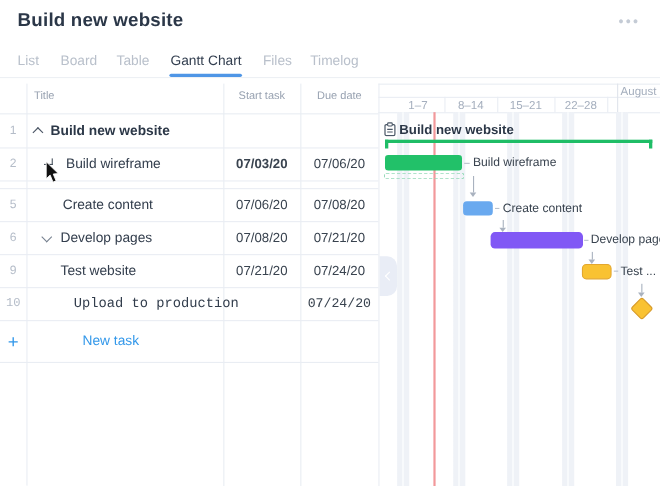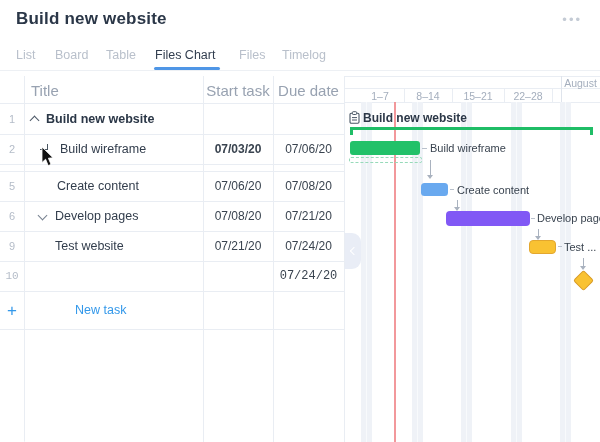--- a/index.html
+++ b/index.html
@@ -12,21 +12,21 @@
   .tabs{left:16px;top:48px;display:flex;column-gap:0;}
   .tab{font-size:12.5px;color:#b9c0cb;cursor:pointer;white-space:nowrap;}
   .tab.active{color:#323e4f;} 
   .tabs .tab{position:absolute;top:0;}
   .tab-underline{left:154px;top:67px;width:66px;height:3px;background:#4f96e6;border-radius:2px;}
   .tabs-border{left:0;top:70px;width:600px;height:1px;background:#edf0f4;}
   
   .vline{width:1px;background:#e9edf3;}
   .hline{height:1px;background:#e9edf3;}
   
-  .col-head{top:82px;font-size:15px;color:#98a2b1;cursor:pointer;}
+  .col-head{top:82px;font-size:10px;color:#98a2b1;cursor:pointer;}
   .row{left:0;width:344px;}
   .rnum{position:absolute;left:0;top:0;width:24px;text-align:center;font-size:11px;color:#b4bcc8;}
   .rtitle{position:absolute;top:0;font-size:12.5px;color:#323d4c;cursor:pointer;white-space:nowrap;}
   .rtitle.bold{font-weight:700;color:#2b3747;}
   .rdate{position:absolute;top:0;width:70px;text-align:center;font-size:12px;color:#39434f;cursor:pointer;}
   .rstart{left:203px;} .rdue{left:273px;width:71px;}
   .chev{position:absolute;width:6px;height:6px;border-right:1.6px solid #4c5766;border-bottom:1.6px solid #4c5766;cursor:pointer;}
   .chev.up{transform:rotate(-135deg);}
   .chev.down{transform:rotate(45deg);border-color:#76818f;}
   .toggle-glyph{position:absolute;width:7px;height:5px;border-bottom:1.5px solid #49545f;border-right:1.5px solid #49545f;cursor:pointer;}
@@ -60,21 +60,21 @@
 
 <div id="app">
 
   <div class="abs page-title">Build new website</div>
   <div class="abs more-menu">•••</div>
 
   <div class="abs tabs" style="width:360px;height:18px;">
     <span class="tab" style="left:0">List</span>
     <span class="tab" style="left:39px">Board</span>
     <span class="tab" style="left:90px">Table</span>
-    <span class="tab active" style="left:139px">Files Chart</span>
+    <span class="tab active" style="left:139px">Gantt Chart</span>
     <span class="tab" style="left:223px">Files</span>
     <span class="tab" style="left:266px">Timelog</span>
   </div>
   <div class="abs tab-underline"></div>
   <div class="abs tabs-border"></div>
 
   <div class="abs vline" style="left:24px;top:76px;height:366px;"></div>
   <div class="abs vline" style="left:203px;top:76px;height:366px;"></div>
   <div class="abs vline" style="left:273px;top:76px;height:366px;"></div>
   <div class="abs vline" style="left:344px;top:76px;height:366px;"></div>
@@ -123,20 +123,21 @@
 
   <div class="abs row" style="top:231px;height:30px;">
     <span class="rnum" style="line-height:30px;">9</span>
     <span class="rtitle" style="left:55px;line-height:30px;">Test website</span>
     <span class="rdate rstart" style="line-height:30px;">07/21/20</span>
     <span class="rdate rdue" style="line-height:30px;">07/24/20</span>
   </div>
 
   <div class="abs row" style="top:261px;height:30px;font-family:Liberation Mono, monospace;">
     <span class="rnum" style="line-height:30px;">10</span>
+    <span class="rtitle" style="left:67px;line-height:30px;">Upload to production</span>
     <span class="rdate rstart" style="line-height:30px;"></span>
     <span class="rdate rdue" style="line-height:30px;">07/24/20</span>
   </div>
 
   <div class="abs row" style="top:291px;height:38px;">
     <span class="plus" style="top:11px;">+</span>
     <span class="rtitle newtask" style="left:48px;line-height:38px;">New task</span>
   </div>
 
   <svg class="abs" style="left:41px;top:147px;" width="14" height="20" viewBox="0 0 14 20">

